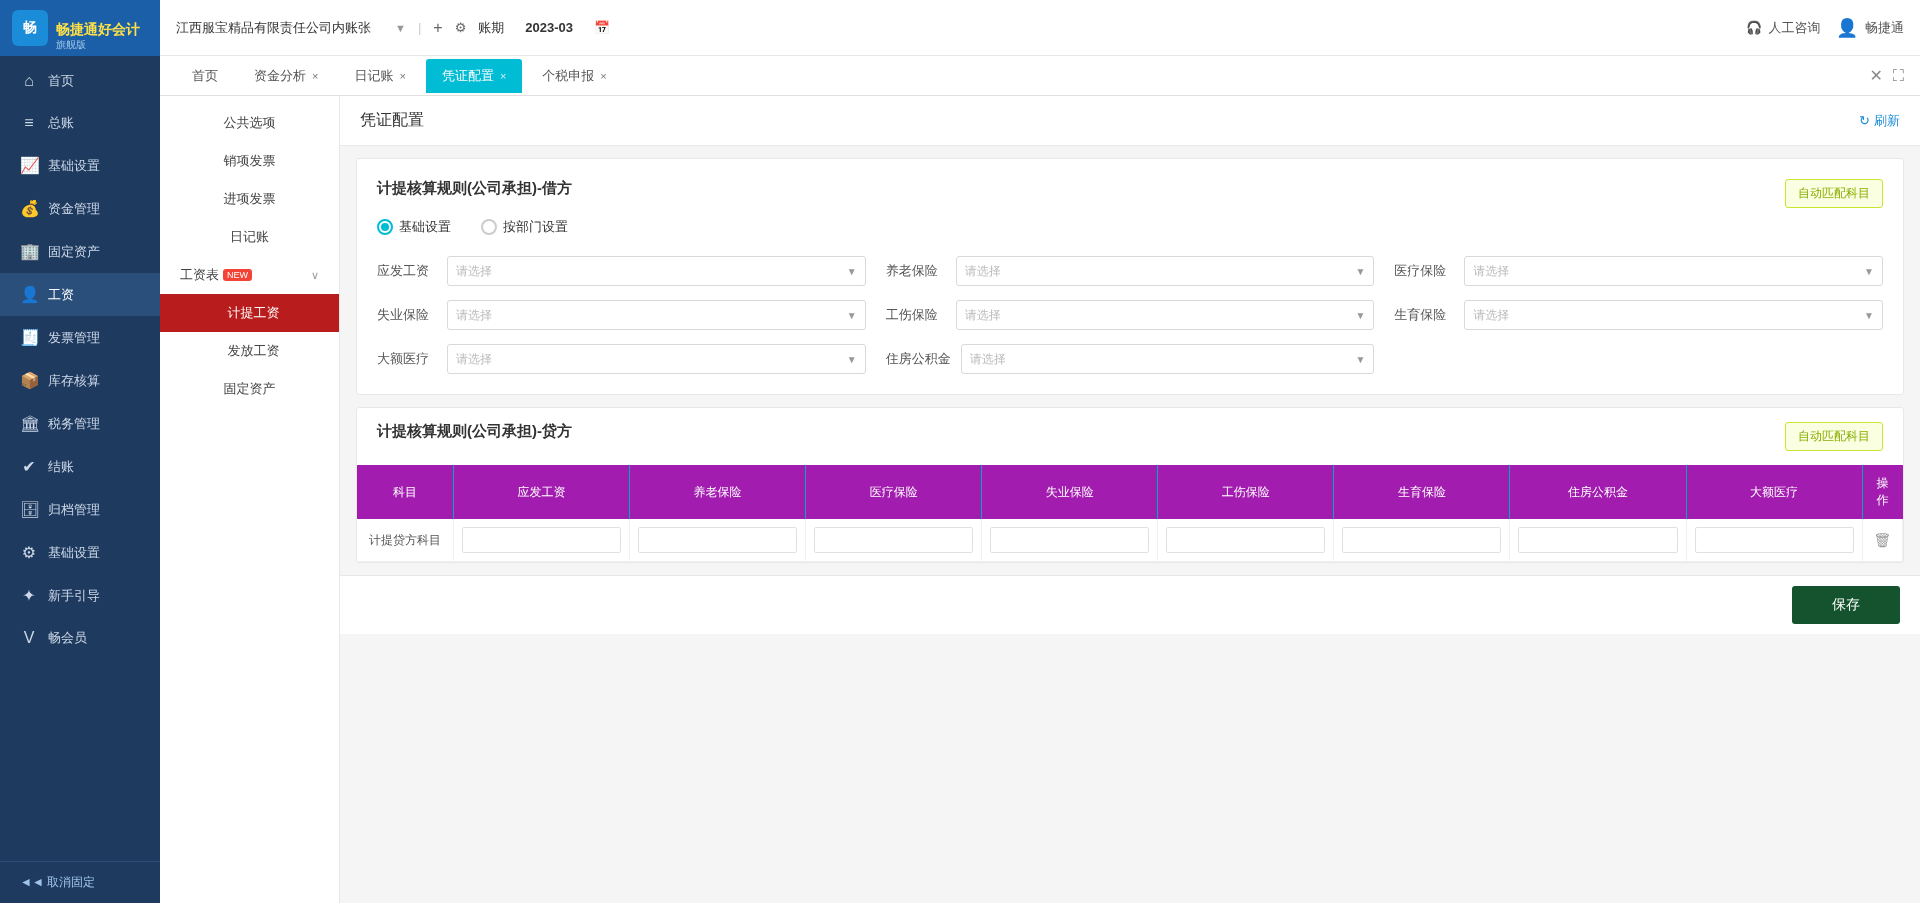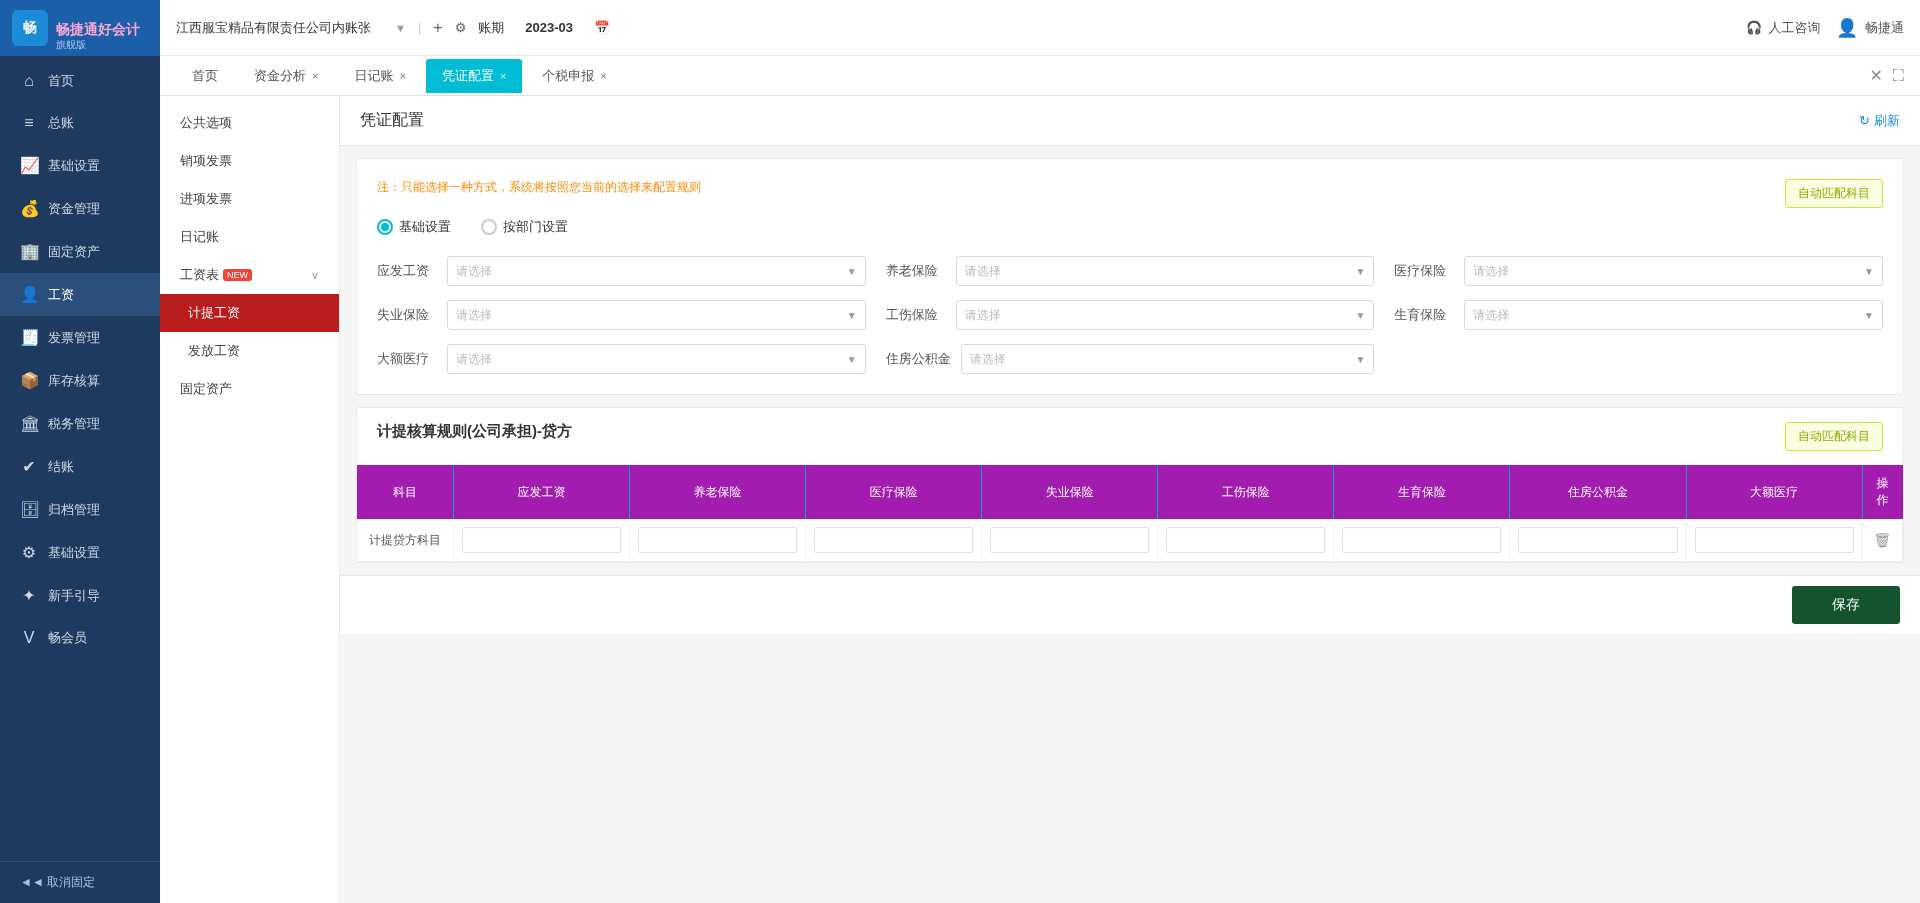--- a/index.html
+++ b/index.html
@@ -23,21 +23,21 @@
       gap: 8px;
       height: 56px;
     }
     .logo-icon {
       width: 36px; height: 36px;
       background: #1a8cd8;
       border-radius: 6px;
       display: flex; align-items: center; justify-content: center;
       color: white; font-weight: bold; font-size: 14px;
     }
-    .logo-text { color: #f9a8d4; font-size: 14px; font-weight: bold; line-height: 1.2; margin-top: 17px; }
+    .logo-text { color: #fde047; font-size: 14px; font-weight: bold; line-height: 1.2; margin-top: 17px; }
     .logo-sub { color: #a0c4e8; font-size: 10px; }
     .sidebar-nav { flex: 1; overflow-y: auto; padding: 4px 0; }
     .sidebar-item {
       display: flex; align-items: center; gap: 10px;
       padding: 12px 20px;
       cursor: pointer; color: #cdd8e8; font-size: 13px;
       transition: background 0.2s;
     }
     .sidebar-item.active { color: white; background: #2a4f7a; }
     .sidebar-item .s-icon { font-size: 16px; width: 18px; text-align: center; }
@@ -104,21 +104,21 @@
       border-right: 1px solid #e8e8e8;
       padding: 8px 0;
       flex-shrink: 0;
       overflow-y: auto;
     }
     .left-menu-item {
       padding: 10px 20px;
       font-size: 13px;
       color: #444;
       cursor: pointer;
-      display: flex; align-items: center; justify-content: flex-start;
+      display: flex; align-items: center; justify-content: center;
     }
     .left-menu-item.active { background: #b91c1c; color: white; }
     .left-menu-item.sub { padding-left: 28px; }
     .new-badge {
       background: #f44336; color: white; font-size: 9px;
       padding: 1px 4px; border-radius: 3px; margin-left: 4px;
     }
 
     
     .page-content {
@@ -394,21 +394,21 @@
         <h2 class="page-title">凭证配置</h2>
         <div class="refresh-btn">
           <span>↻</span>
           <span>刷新</span>
         </div>
       </div>
 
       <div class="section">
         <div style="display:flex; align-items:flex-start; justify-content:space-between;">
           <div style="flex:1;">
-            <div class="section-note">注：只能选择一种方式，系统将按照您当前的选择来配置规则</div>
+            <div class="section-title">计提核算规则(公司承担)-借方</div>
           </div>
           <button class="auto-match-btn">自动匹配科目</button>
         </div>
 
         <div class="radio-group">
           <label class="radio-label">
             <div class="radio-circle checked">
               <div class="radio-inner"></div>
             </div>
             <span>基础设置</span>

